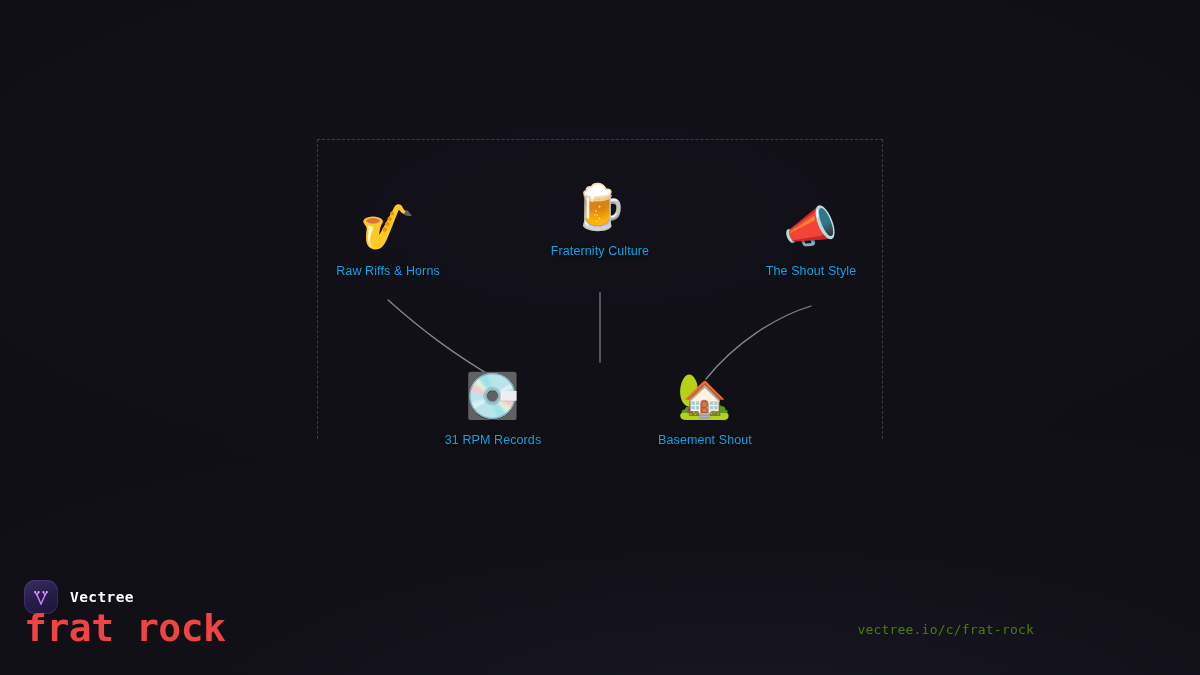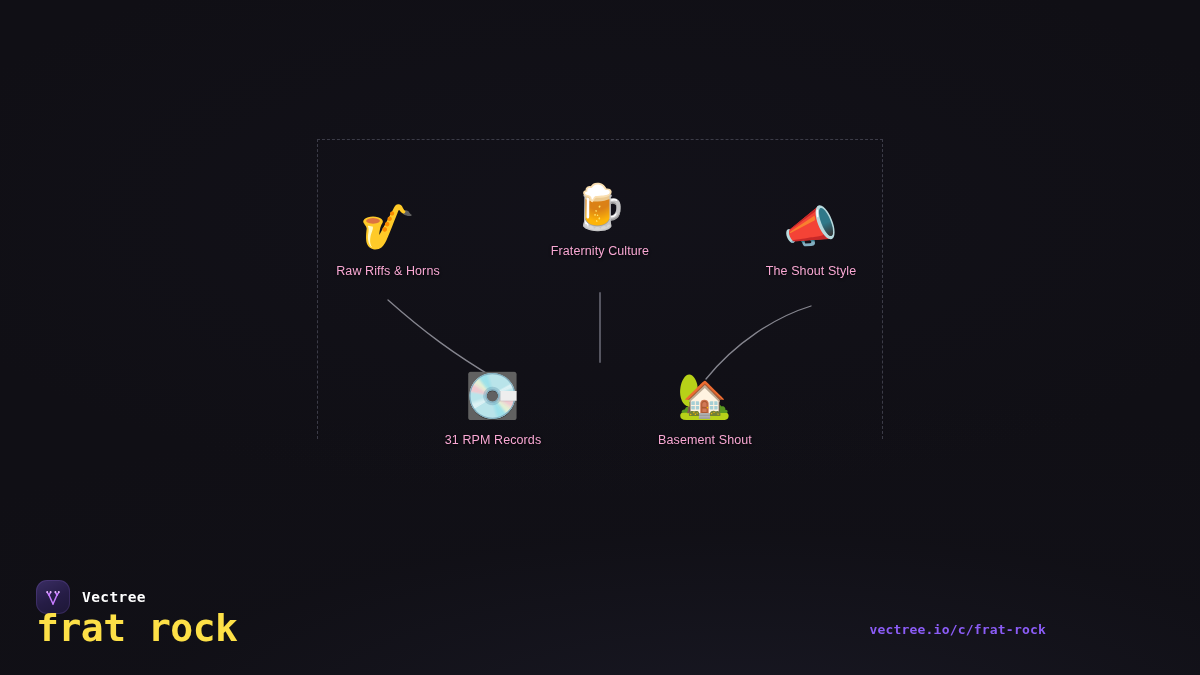--- a/index.html
+++ b/index.html
@@ -70,31 +70,31 @@
     line-height: 1;
     height: 50px;
     display: flex;
     align-items: center;
     justify-content: center;
     user-select: none;
   }
 
   .node-label {
     font-size: 12.5px;
-    color: #f9a8d4;
+    color: #0ea5e9;
     white-space: nowrap;
     letter-spacing: 0.1px;
     text-shadow: 0 1px 3px rgba(0,0,0,0.85);
     margin-top: 8px;
   }
 
   
   #footer {
     position: absolute;
-    left: 12px;
+    left: 0;
     bottom: 0;
     width: 1056px;
     height: 115px;
   }
 
   #brand-row {
     position: absolute;
     left: 24px;
     top: 20px;
     display: flex;
@@ -123,33 +123,32 @@
   }
 
   #page-title {
     position: absolute;
     left: 24px;
     top: 45px;
     font-family: "DejaVu Sans Mono", monospace;
     font-weight: bold;
     font-size: 38px;
     line-height: 46px;
-    color: #fde047;
+    color: #ef4444;
     letter-spacing: -0.5px;
   }
 
   #footer-url {
     position: absolute;
     right: 22px;
     top: 62px;
     font-family: "DejaVu Sans Mono", monospace;
     font-size: 13px;
-    color: #8b5cf6;
+    color: #4d7c0f;
     letter-spacing: 0.2px;
-    font-weight: bold;
   }
 </style>
 </head>
 <body>
 
 <div id="bg-glow"></div>
 
 <div id="canvas">
 
   <div id="graph-frame"></div>

